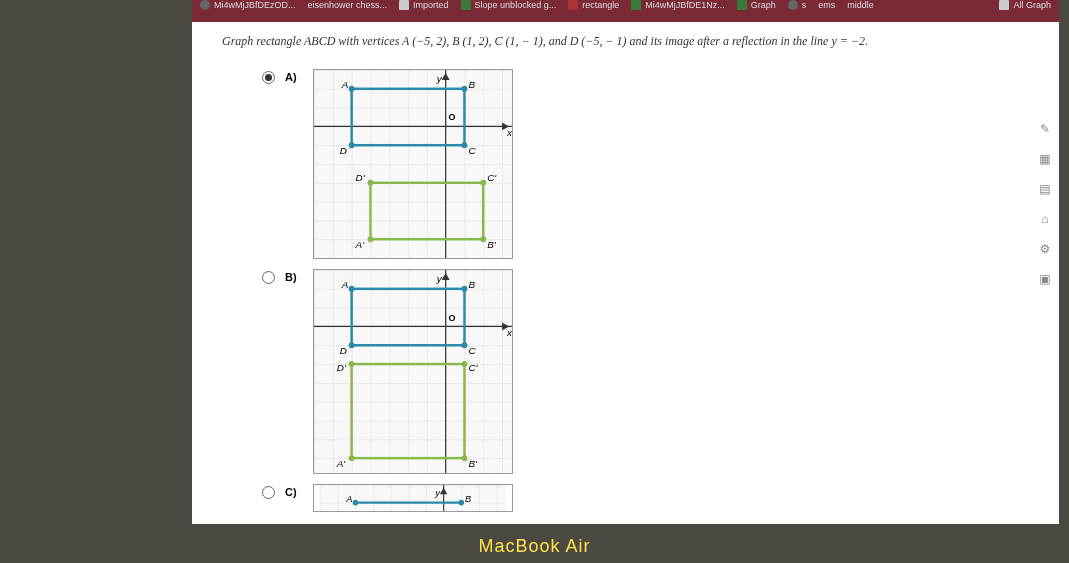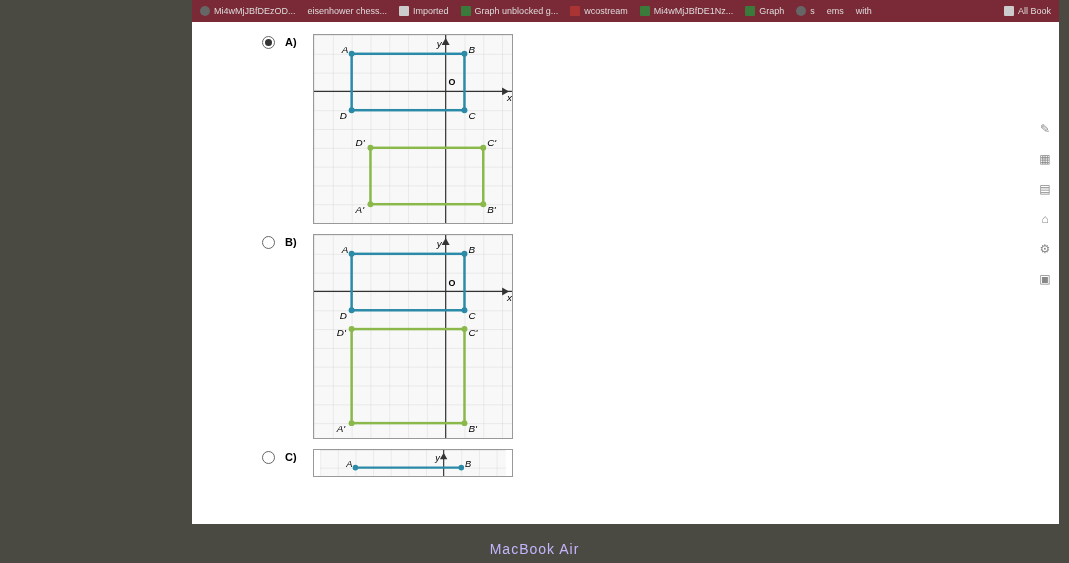--- a/index.html
+++ b/index.html
@@ -7,21 +7,21 @@
   font-family: Arial, sans-serif;
   background: #4a4a42;
   width: 1069px;
   height: 563px;
   overflow: hidden;
 }
 .bookmark-bar {
   background: #7a2936;
   height: 22px;
   display: flex;
-  align-items: center;
+  align-items: flex-start;
   padding: 0 8px;
   gap: 12px;
   color: #ddd;
   font-size: 9px;
   margin-left: 192px;
   margin-right: 10px;
 }
 .bookmark-item {
   display: flex;
   align-items: center;
@@ -105,22 +105,22 @@
   height: 16px;
   color: #888;
   font-size: 12px;
   text-align: center;
 }
 .macbook-label {
   position: absolute;
   bottom: 6px;
   left: 50%;
   transform: translateX(-50%);
-  color: #c4b5fd;
-  font-size: 14px;
+  color: #fde047;
+  font-size: 18px;
   letter-spacing: 1px;
 }
 .outer-frame {
   position: relative;
   width: 1069px;
   height: 563px;
 }
 </style>
 </head>
 <body>
@@ -134,52 +134,53 @@
       </div>
   <div class="bookmark-item">
         <span>eisenhower chess...</span>
       </div>
   <div class="bookmark-item">
         <span class="favicon folder"></span>
         <span>Imported</span>
       </div>
   <div class="bookmark-item">
         <span class="favicon green"></span>
-        <span>Graph unblocked g...</span>
+        <span>Slope unblocked g...</span>
       </div>
   <div class="bookmark-item">
         <span class="favicon red"></span>
-        <span>wcostream</span>
+        <span>rectangle</span>
       </div>
   <div class="bookmark-item">
         <span class="favicon green"></span>
         <span>Mi4wMjJBfDE1Nz...</span>
       </div>
   <div class="bookmark-item">
         <span class="favicon green"></span>
         <span>Graph</span>
       </div>
   <div class="bookmark-item">
         <span class="favicon globe"></span>
         <span>s</span>
       </div>
   <div class="bookmark-item">
         <span>ems</span>
       </div>
   <div class="bookmark-item">
-        <span>with</span>
+        <span>middle</span>
       </div>
   <div class="bookmark-spacer"></div>
   <div class="bookmark-item">
         <span class="favicon folder"></span>
-        <span>All Book</span>
+        <span>All Graph</span>
       </div>
 </div>
 
 <div class="content-area">
+  <div class="question-text"><i>Graph rectangle ABCD with vertices A (−5, 2), B (1, 2), C (1, − 1), and D (−5, − 1) and its image after a reflection in the line y = −2.</i></div>
 
   <div class="option-row">
     <div class="radio selected"></div>
     <div class="option-label">A)</div>
     <svg class="graph" width="200" height="190" viewBox="0 0 200 190">
       <defs>
         <pattern id="grid1" width="19" height="19" patternUnits="userSpaceOnUse">
           <rect width="19" height="19" fill="#f8f8f8"></rect>
           <path d="M 19 0 L 0 0 0 19" fill="none" stroke="#bbb" stroke-width="0.5"></path>
         </pattern>

